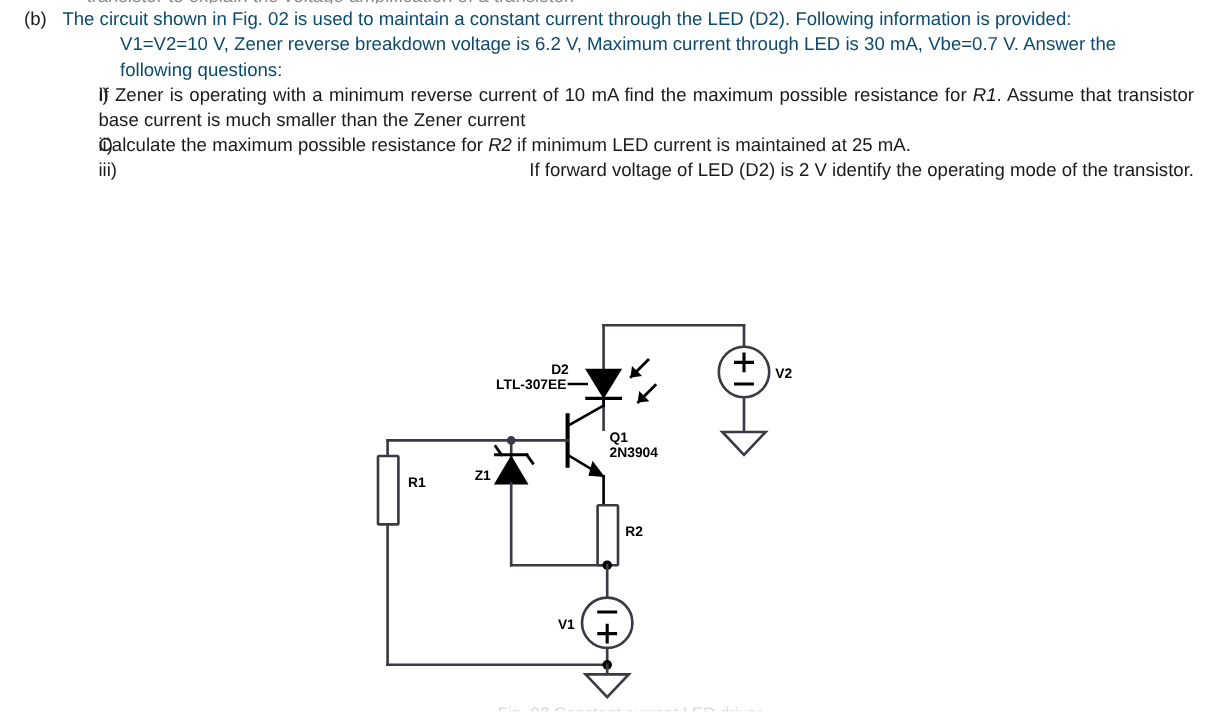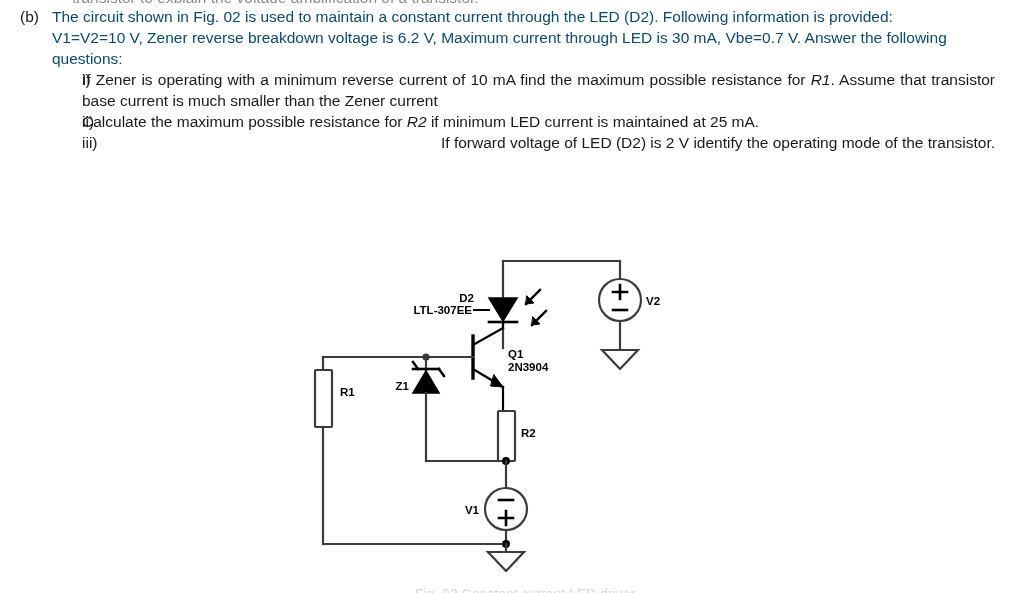--- a/index.html
+++ b/index.html
@@ -50,21 +50,21 @@
   }
   .qlabel-b { width: 52px; padding-left: 20px; }
   .qbody {
     flex: 1 1 auto;
     font-size: 15.5px;
     line-height: 21px;
     color: #0c4a6e;
     text-align: justify;
     padding-right: 49px;
   }
-  .qbody.nojust { text-align: left; }
+  .qbody.nojust { text-align: left; margin-left: 48px; }
 
   .sublist { margin-top: 0px; }
   .subrow { display: flex; align-items: flex-start; }
   .sublabel {
     flex: 0 0 auto;
     width: 68px;
     padding-left: 82px;
     font-size: 15.5px;
     line-height: 21px;
     color: #1a1a1a;
@@ -76,21 +76,21 @@
     color: #1a1a1a;
     text-align: justify;
     padding-right: 29px;
   }
   .subbody.nojust { text-align: right; }
 
   
   #schematic {
     position: absolute;
     left: 0;
-    top: 238px;
+    top: 248px;
     width: 1024px;
     height: 343px;
   }
   #schematic svg { display: block; }
 
   .clipped-bottom {
     position: absolute;
     left: 395px;
     top: 586px;
     width: 260px;

